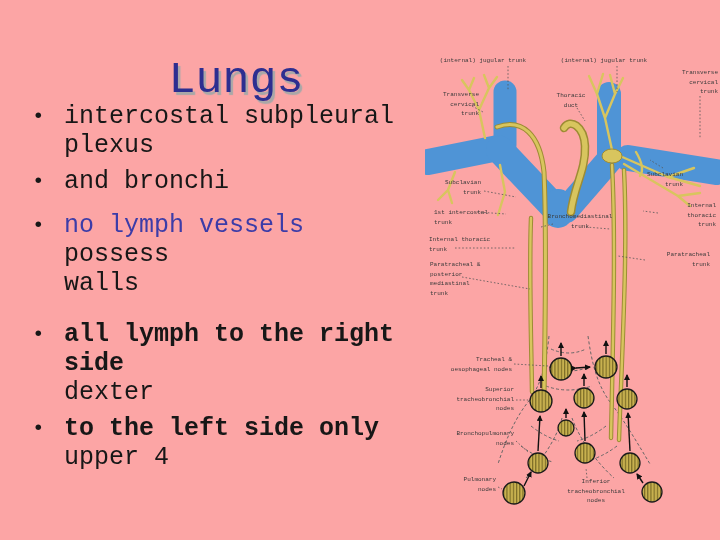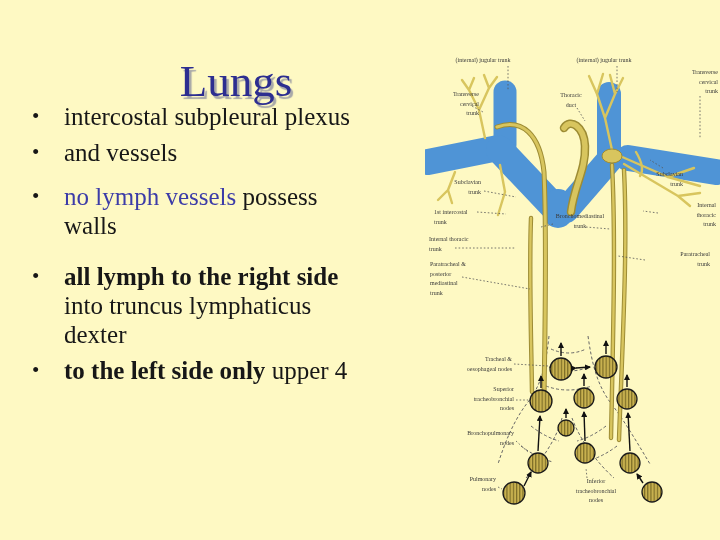--- a/index.html
+++ b/index.html
@@ -1,18 +1,18 @@
 <!DOCTYPE html>
 <html style="--title: #2d2e90; --accent: #3c3ca8; --text: #171717; --vein: #4f94d6; --lymph: #d8c55e; --lymph-edge: #9d8c34; --node-fill: #c8b14f; --node-hatch: #6f6120;"><head>
 <meta charset="utf-8">
 <style>
   html,body{margin:0;padding:0;background:#e9e9e9;}
   .slide{
-    position:relative;width:720px;height:540px;background:#fef9c3;
-    font-family:Liberation Serif, serif;overflow:hidden;
+    position:relative;width:720px;height:540px;background:#fca5a5;
+    font-family:Liberation Mono, monospace;overflow:hidden;
   }
   .title{
     position:absolute;top:26px;left:0;width:472px;text-align:center;
     font-size:45px;line-height:50px;font-weight:400;
     color:var(--title,#2d2e90);
     text-shadow:2.5px 2.5px 1px #a8a8a8;
   }
   .bullets{
     position:absolute;left:30px;top:102px;width:368px;
     margin:0;padding:0;list-style:none;
@@ -49,35 +49,34 @@
   <ul class="bullets">
       <li>
         <span class="marker">•</span>
         <div class="btext">
           <div><span>intercostal subpleural plexus</span></div>
         </div>
       </li>
       <li>
         <span class="marker">•</span>
         <div class="btext">
-          <div><span>and vessels</span></div>
+          <div><span>and bronchi</span></div>
         </div>
       </li>
       <li>
         <span class="marker">•</span>
         <div class="btext">
           <div><span class="accent">no lymph vessels</span><span> possess</span></div>
           <div><span>walls</span></div>
         </div>
       </li>
       <li>
         <span class="marker">•</span>
         <div class="btext">
           <div><span class="bold">all lymph to the right side</span></div>
-          <div><span>into truncus lymphaticus</span></div>
           <div><span>dexter</span></div>
         </div>
       </li>
       <li>
         <span class="marker">•</span>
         <div class="btext">
           <div><span class="bold">to the left side only </span><span>upper 4</span></div>
         </div>
       </li>
     </ul>

